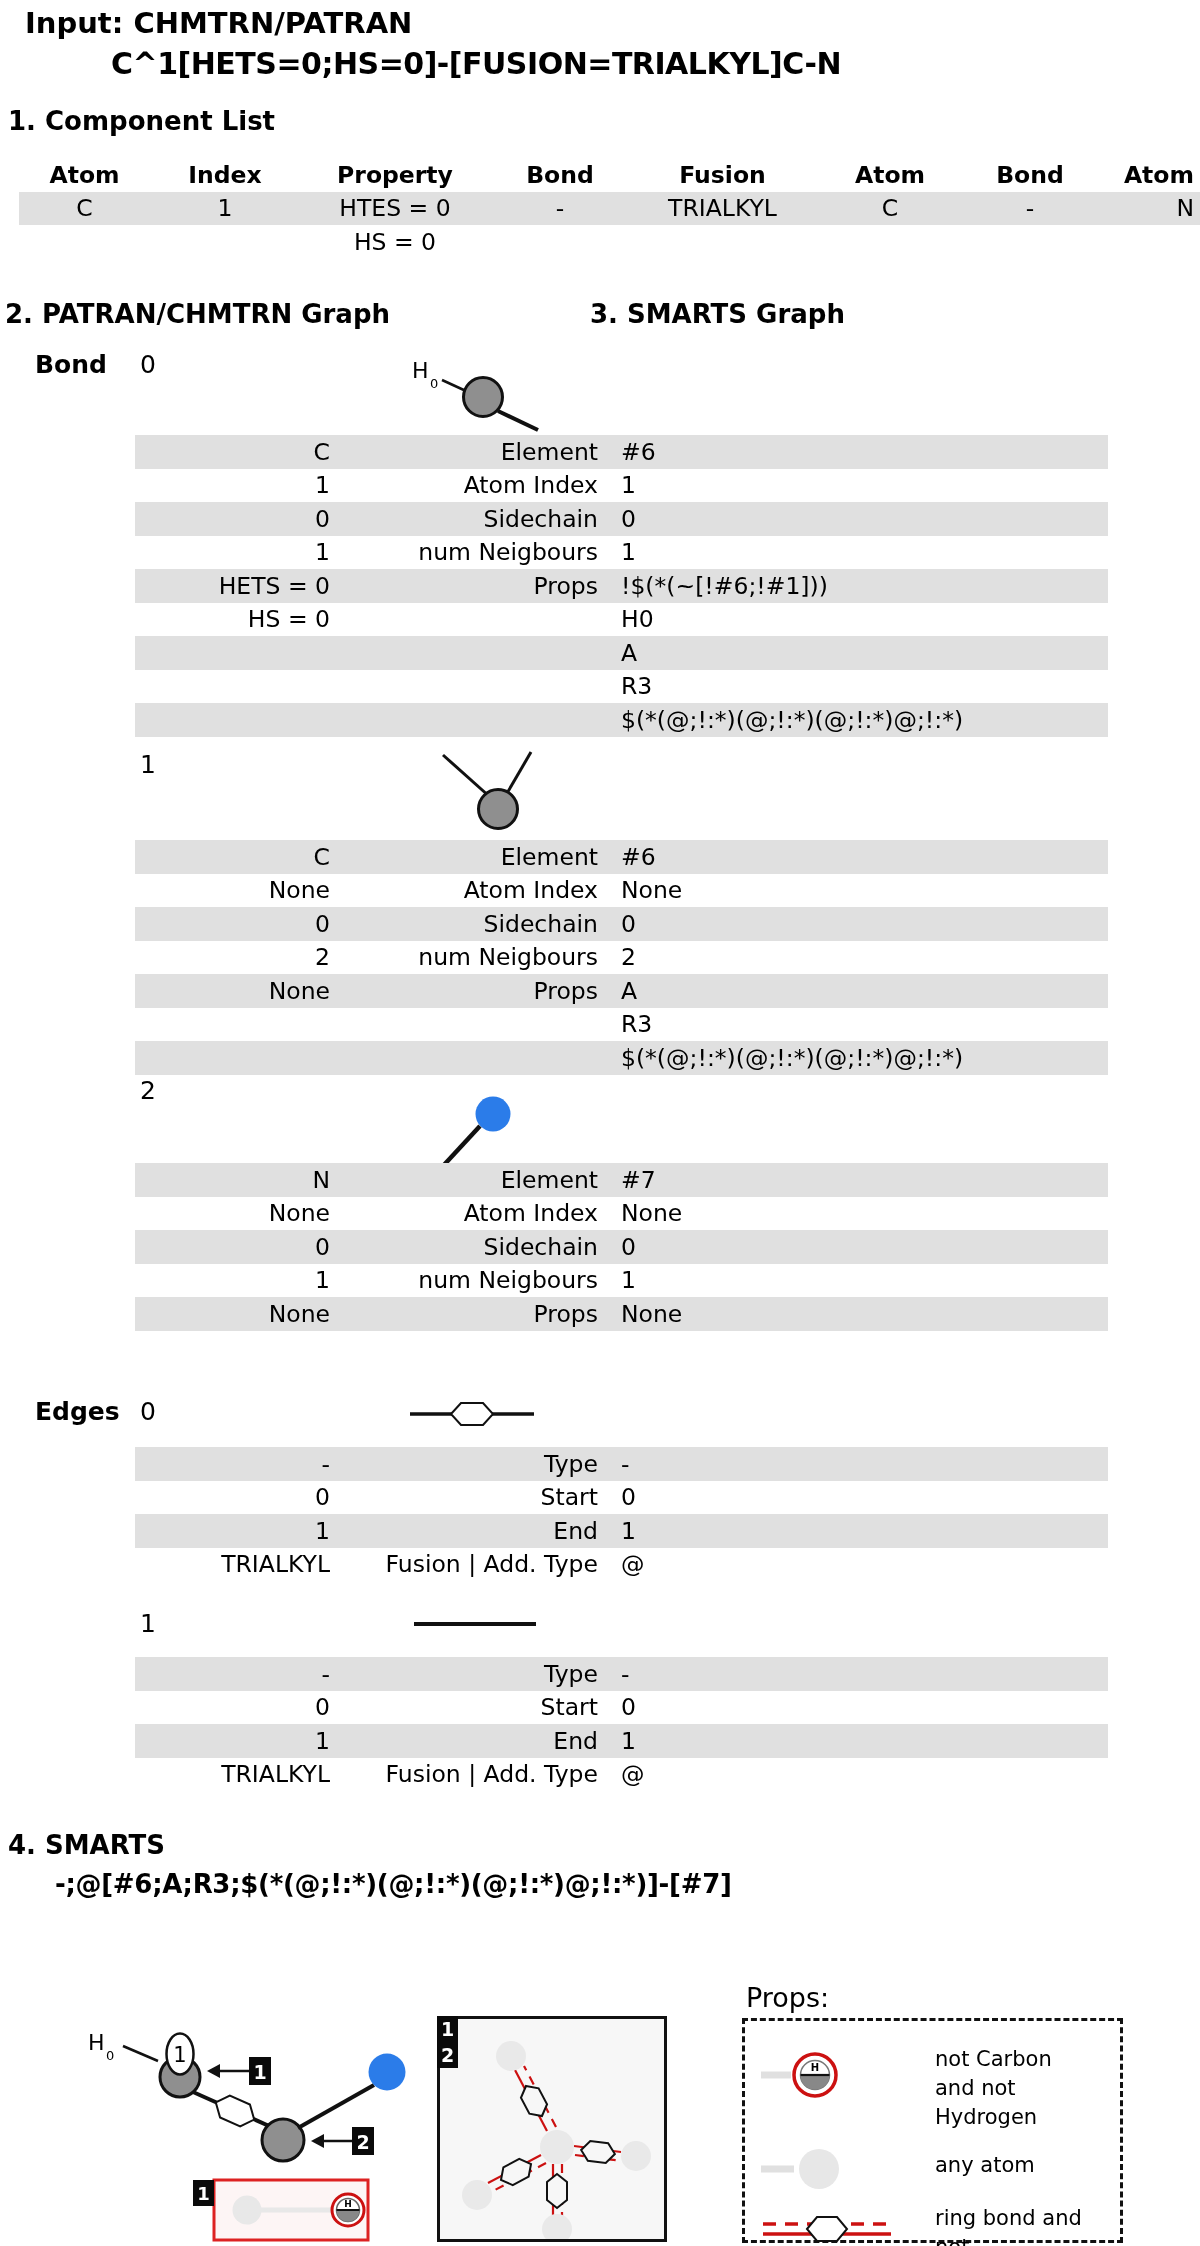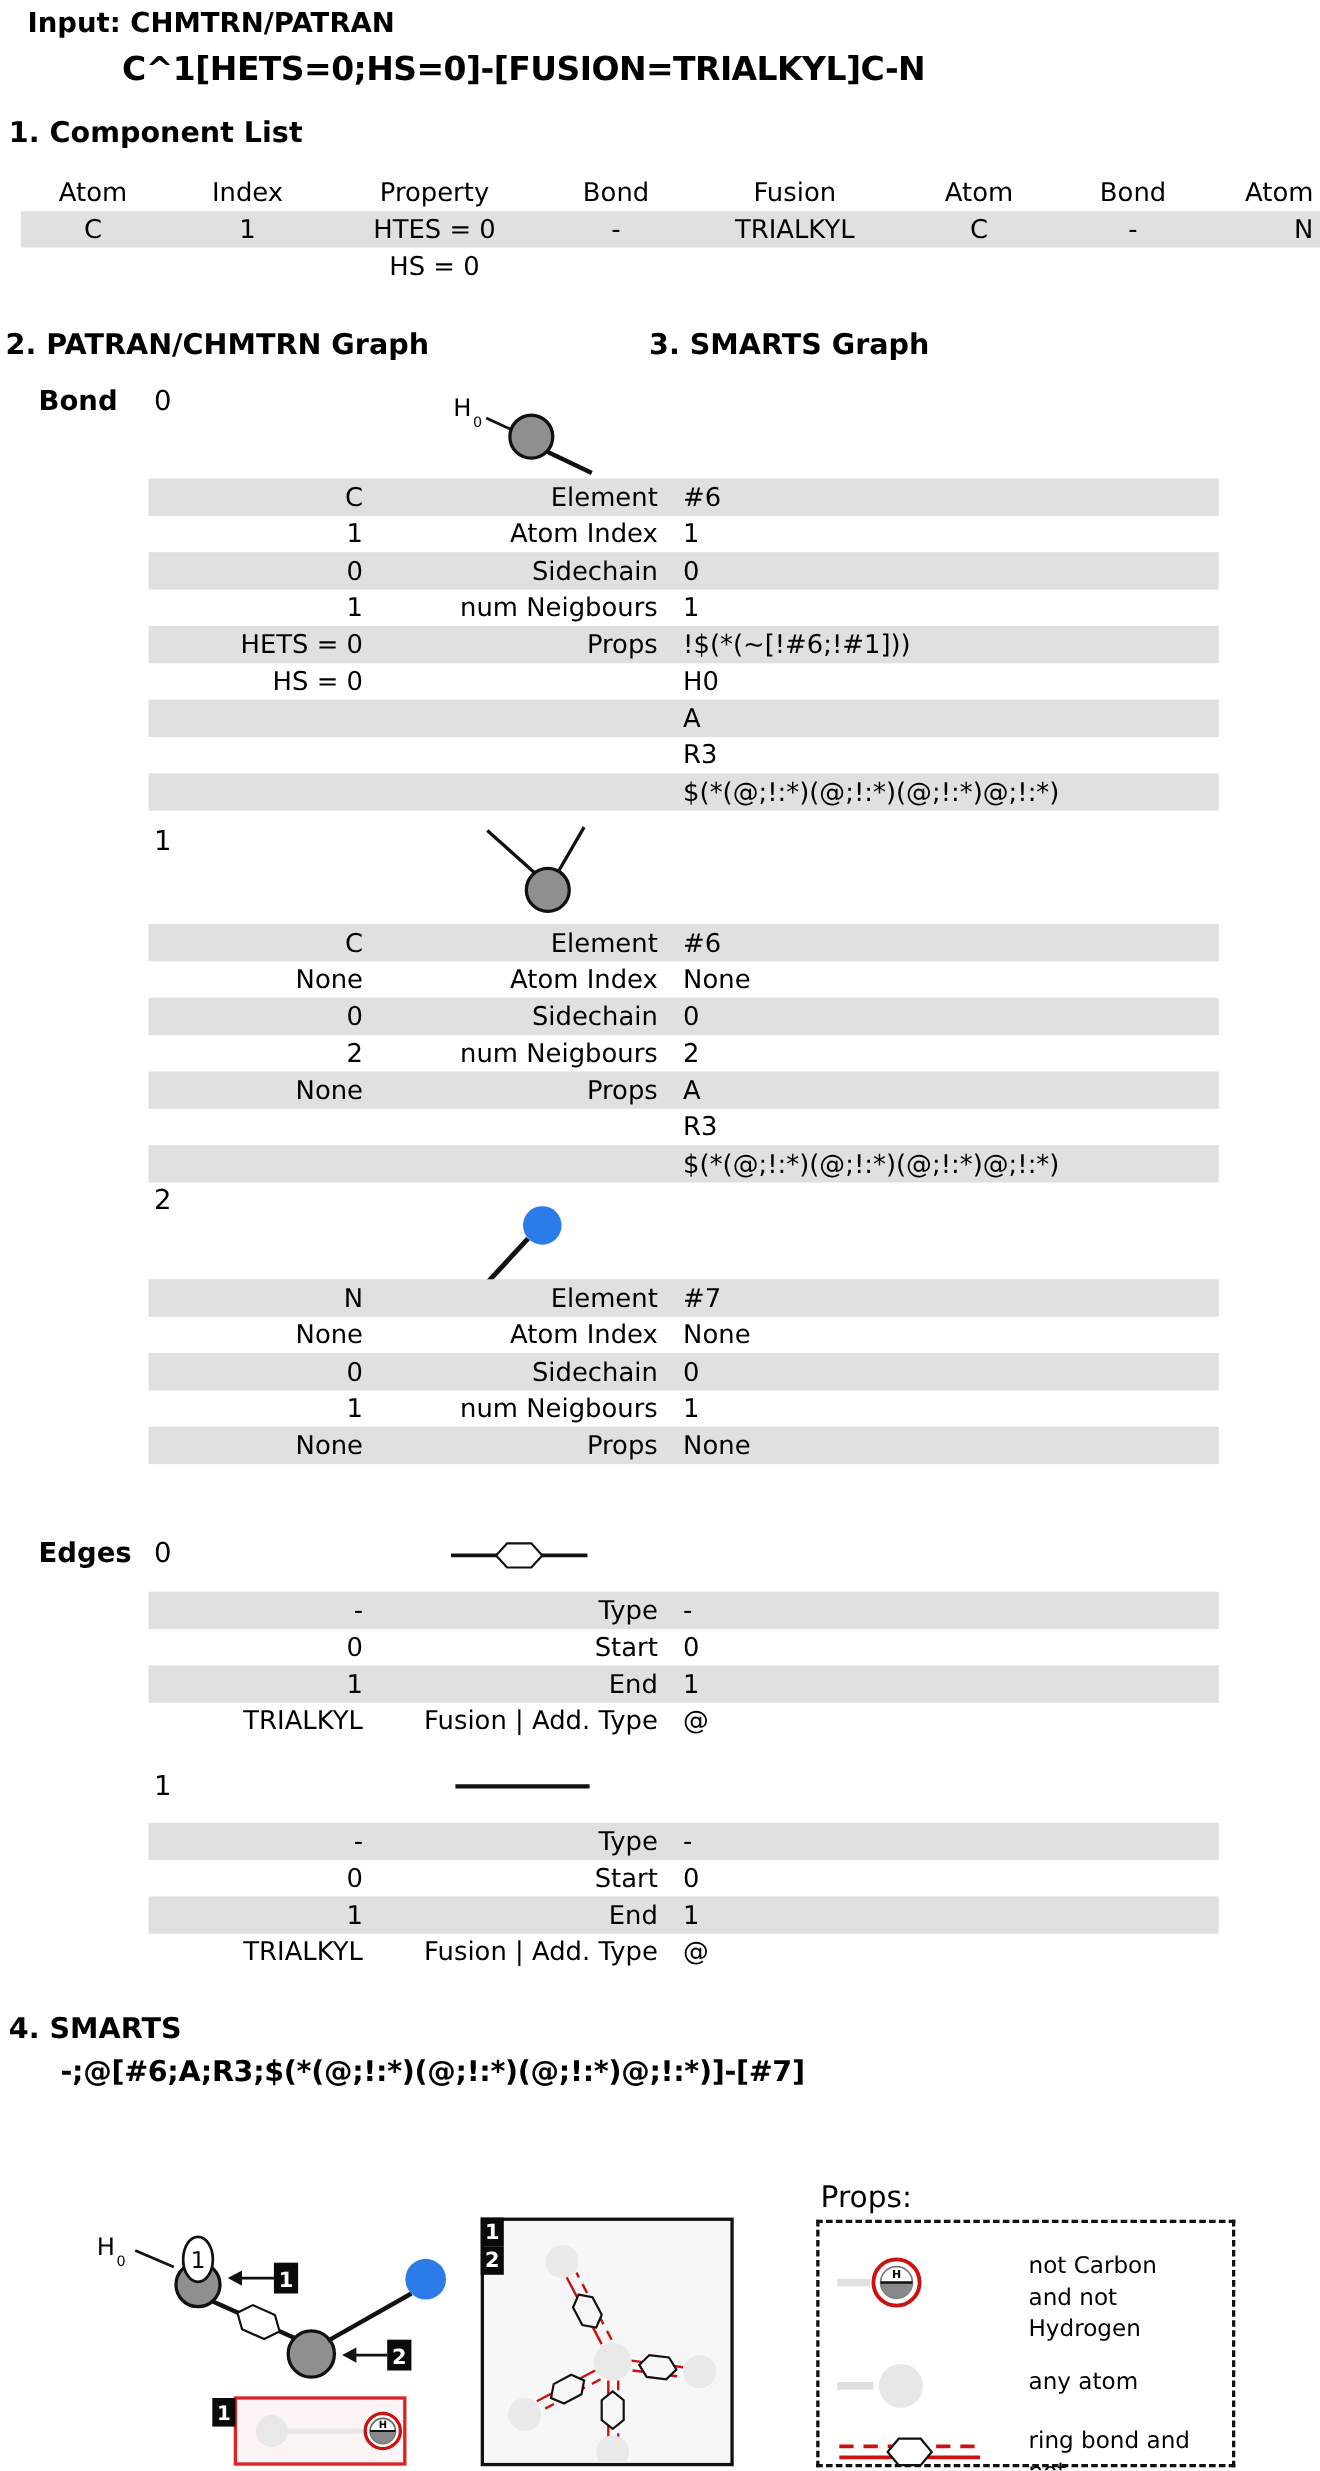--- a/index.html
+++ b/index.html
@@ -2,41 +2,41 @@
 <html><head>
 <meta charset="utf-8">
 <style>
   html,body { margin:0; padding:0; background:#ffffff; }
   .page {
     position:relative; width:1200px; height:2246px; background:#ffffff;
     font-family:"DejaVu Sans", sans-serif; color:#000; overflow:hidden;
   }
   .abs { position:absolute; }
 
-  .input-label { left:25px; top:6px; font-size:25px; font-weight:bold; }
+  .input-label { left:25px; top:6px; font-size:29px; font-weight:bold; }
   .formula { left:111px; top:46px; font-size:30px; font-weight:bold; letter-spacing:-0.5px; }
   .h-section { font-size:26px; font-weight:bold; }
   .h-comp { left:8px; top:106px; }
   .h-graph-left { left:5px; top:299px; }
   .h-graph-right { left:590px; top:299px; }
   .h-smarts { left:8px; top:1830px; }
   .group-label { font-size:25px; font-weight:bold; }
   .idx-label { font-size:25px; }
 
   
   .tbl { position:absolute; font-size:23.5px; }
   .trow { display:grid; height:33.5px; align-items:center; white-space:nowrap; }
   .trow.even { background:#e0e0e0; }
   .tcell { overflow:visible; }
 
   
   .comp .trow { grid-template-columns:131px 150px 190px 140px 185px 150px 130px 105px; }
   .comp .tcell { text-align:center; }
   .comp .tcell.c7 { text-align:right; padding-right:6px; }
-  .chead .trow { background:transparent !important; font-weight:normal; }
+  .chead .trow { background:transparent !important; font-weight:bold; }
 
   
   .ntable .trow { grid-template-columns:205px 258px 510px; }
   .ntable .tcell.c0 { text-align:right; padding-right:10px; }
   .ntable .tcell.c1 { text-align:right; }
   .ntable .tcell.c2 { text-align:left; padding-left:23px; }
 
   .smarts-text { left:55px; top:1866px; font-size:26px; font-weight:bold; line-height:36px; letter-spacing:-0.3px; }
 
   .legend-title { left:746px; top:1982px; font-size:27px; }

